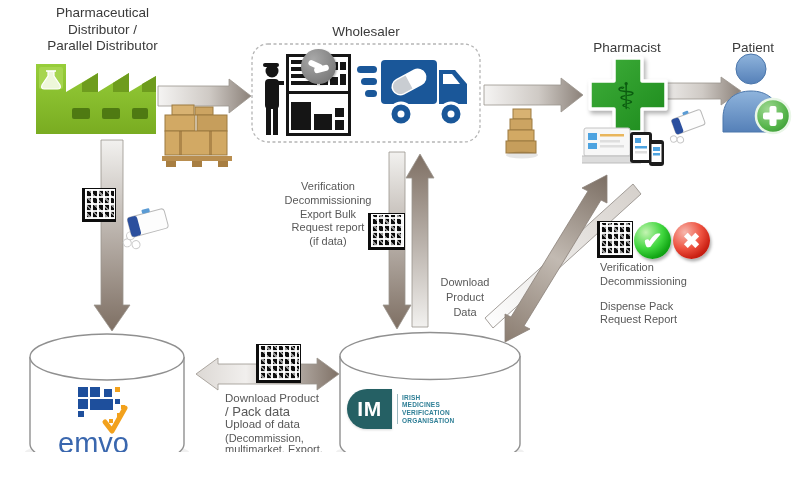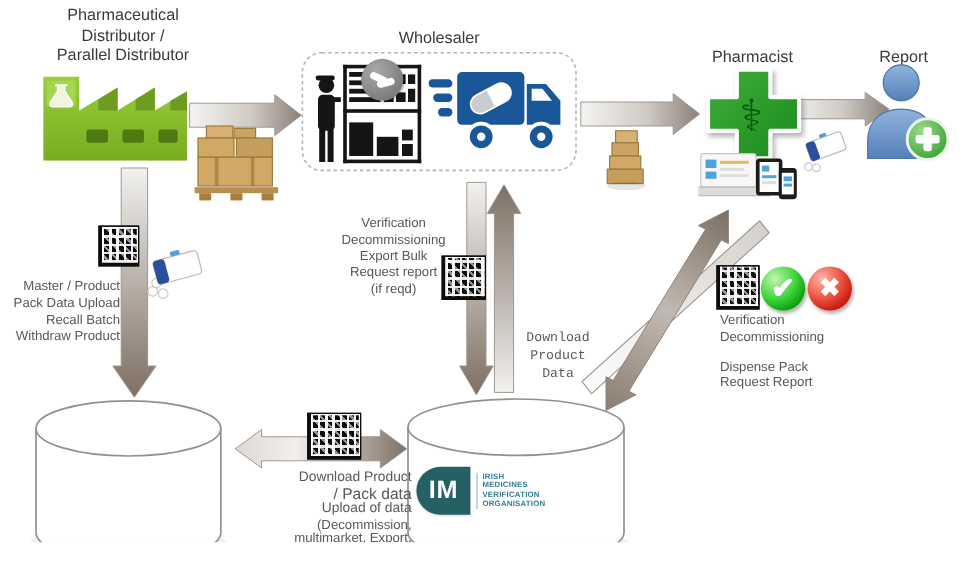--- a/index.html
+++ b/index.html
@@ -100,51 +100,45 @@
     <polygon points="196,374 218,358 218,364 317,364 317,358 339,374 317,390 317,384 218,384 218,390" fill="url(#gDouble)" stroke="#9b948d" stroke-width="0.8"></polygon>
   </svg>
 
   <div class="abs lbl node-title" style="left:15px;top:5px;width:175px;">
     <span>Pharmaceutical</span>
     <span>Distributor /</span>
     <span>Parallel Distributor</span>
   </div>
   <div class="abs node-title" style="left:291px;top:24px;width:150px;">Wholesaler</div>
   <div class="abs node-title" style="left:572px;top:40px;width:110px;">Pharmacist</div>
-  <div class="abs node-title" style="left:713px;top:40px;width:80px;">Report</div>
-
-  <div class="abs lbl flow-lbl" style="left:0px;top:233px;width:100px;text-align:right;">
-    <span>Master / Product</span>
-    <span>Pack Data Upload</span>
-    <span>Recall Batch</span>
-    <span>Withdraw Product</span>
-  </div>
+  <div class="abs node-title" style="left:713px;top:40px;width:80px;">Patient</div>
+
 
   <div class="abs lbl flow-lbl" style="left:273px;top:180px;width:110px;text-align:center;">
     <span>Verification</span>
     <span>Decommissioning</span>
     <span>Export Bulk</span>
     <span>Request report</span>
-    <span>(if reqd)</span>
-  </div>
-
-  <div class="abs lbl flow-lbl" style="left:437px;top:275px;width:56px;text-align:center;line-height:15px;font-family:Liberation Mono, monospace;">
+    <span>(if data)</span>
+  </div>
+
+  <div class="abs lbl flow-lbl" style="left:437px;top:275px;width:56px;text-align:center;line-height:15px;">
     <span>Download</span>
     <span>Product</span>
     <span>Data</span>
   </div>
 
   <div class="abs lbl flow-lbl" style="left:600px;top:261px;width:135px;">
     <span>Verification</span>
     <span>Decommissioning</span>
     <span style="margin-top:11px;">Dispense Pack</span>
     <span>Request Report</span>
   </div>
 
-  <div class="abs lbl" style="left:225px;top:392px;width:118px;text-align:right;">
+  <div class="abs lbl" style="left:225px;top:392px;width:118px;">
     <span class="flow-lbl" style="font-size:11.5px;line-height:13px;">Download Product</span>
     <span class="flow-lbl" style="font-size:13px;line-height:13px;">/ Pack data</span>
     <span class="flow-lbl" style="font-size:11.5px;line-height:13px;">Upload of data</span>
     <span class="small-lbl" style="margin-top:2px;">(Decommission,</span>
     <span class="small-lbl">multimarket, Export,</span>
     <span class="small-lbl">etc.)</span>
   </div>
 
   <div class="abs" style="left:36px;top:56px;width:120px;height:78px;">
     <svg width="120" height="78" viewBox="0 0 120 78">
@@ -333,20 +327,41 @@
   </div>
 
   <div class="abs qr" style="left:82px;top:188px;width:30px;height:30px;"></div>
   <div class="abs qr" style="left:368px;top:213px;width:33px;height:33px;"></div>
   <div class="abs qr" style="left:256px;top:344px;width:41px;height:35px;"></div>
   <div class="abs qr" style="left:597px;top:221px;width:32px;height:33px;"></div>
 
   <div class="abs badge ok" style="left:634px;top:222px;width:37px;height:37px;">✔</div>
   <div class="abs badge err" style="left:673px;top:222px;width:37px;height:37px;">✖</div>
 
+  <div class="abs" style="left:45px;top:385px;width:125px;height:74px;">
+    <svg width="125" height="74" viewBox="0 0 125 74">
+      <g fill="#1E4F9C">
+        <rect x="33" y="2" width="10" height="10"></rect>
+          <rect x="45" y="2" width="10" height="10"></rect>
+        <rect x="33" y="14" width="10" height="10"></rect>
+          <rect x="45" y="14" width="23" height="11"></rect>
+        <rect x="59" y="4" width="8" height="8"></rect>
+          <rect x="70" y="14" width="5" height="5"></rect>
+        <rect x="33" y="26" width="6" height="6"></rect>
+      </g>
+      <g fill="#F2A11C">
+        <rect x="70" y="2" width="5" height="5"></rect>
+          <rect x="76" y="20" width="4" height="4"></rect>
+        <rect x="72" y="28" width="5" height="5"></rect>
+          <rect x="64" y="34" width="4" height="4"></rect>
+      </g>
+      <path d="M60,37 l7,9 l13,-23" stroke="#F2A11C" stroke-width="5" fill="none" stroke-linecap="round" stroke-linejoin="round"></path>
+      <text x="13" y="68" font-family="Liberation Sans, sans-serif" font-size="29" fill="#3A67AE">emvo</text>
+    </svg>
+  </div>
 
   <div class="abs" style="left:347px;top:389px;display:flex;align-items:center;">
     <div class="imvo-cap">
       <span class="imvo-im" style="background:#256064;text-align:center;">IM</span>
     </div>
     <div class="imvo-div"></div>
     <div class="imvo-org lbl">
       <span>IRISH</span>
       <span>MEDICINES</span>
       <span>VERIFICATION</span>

